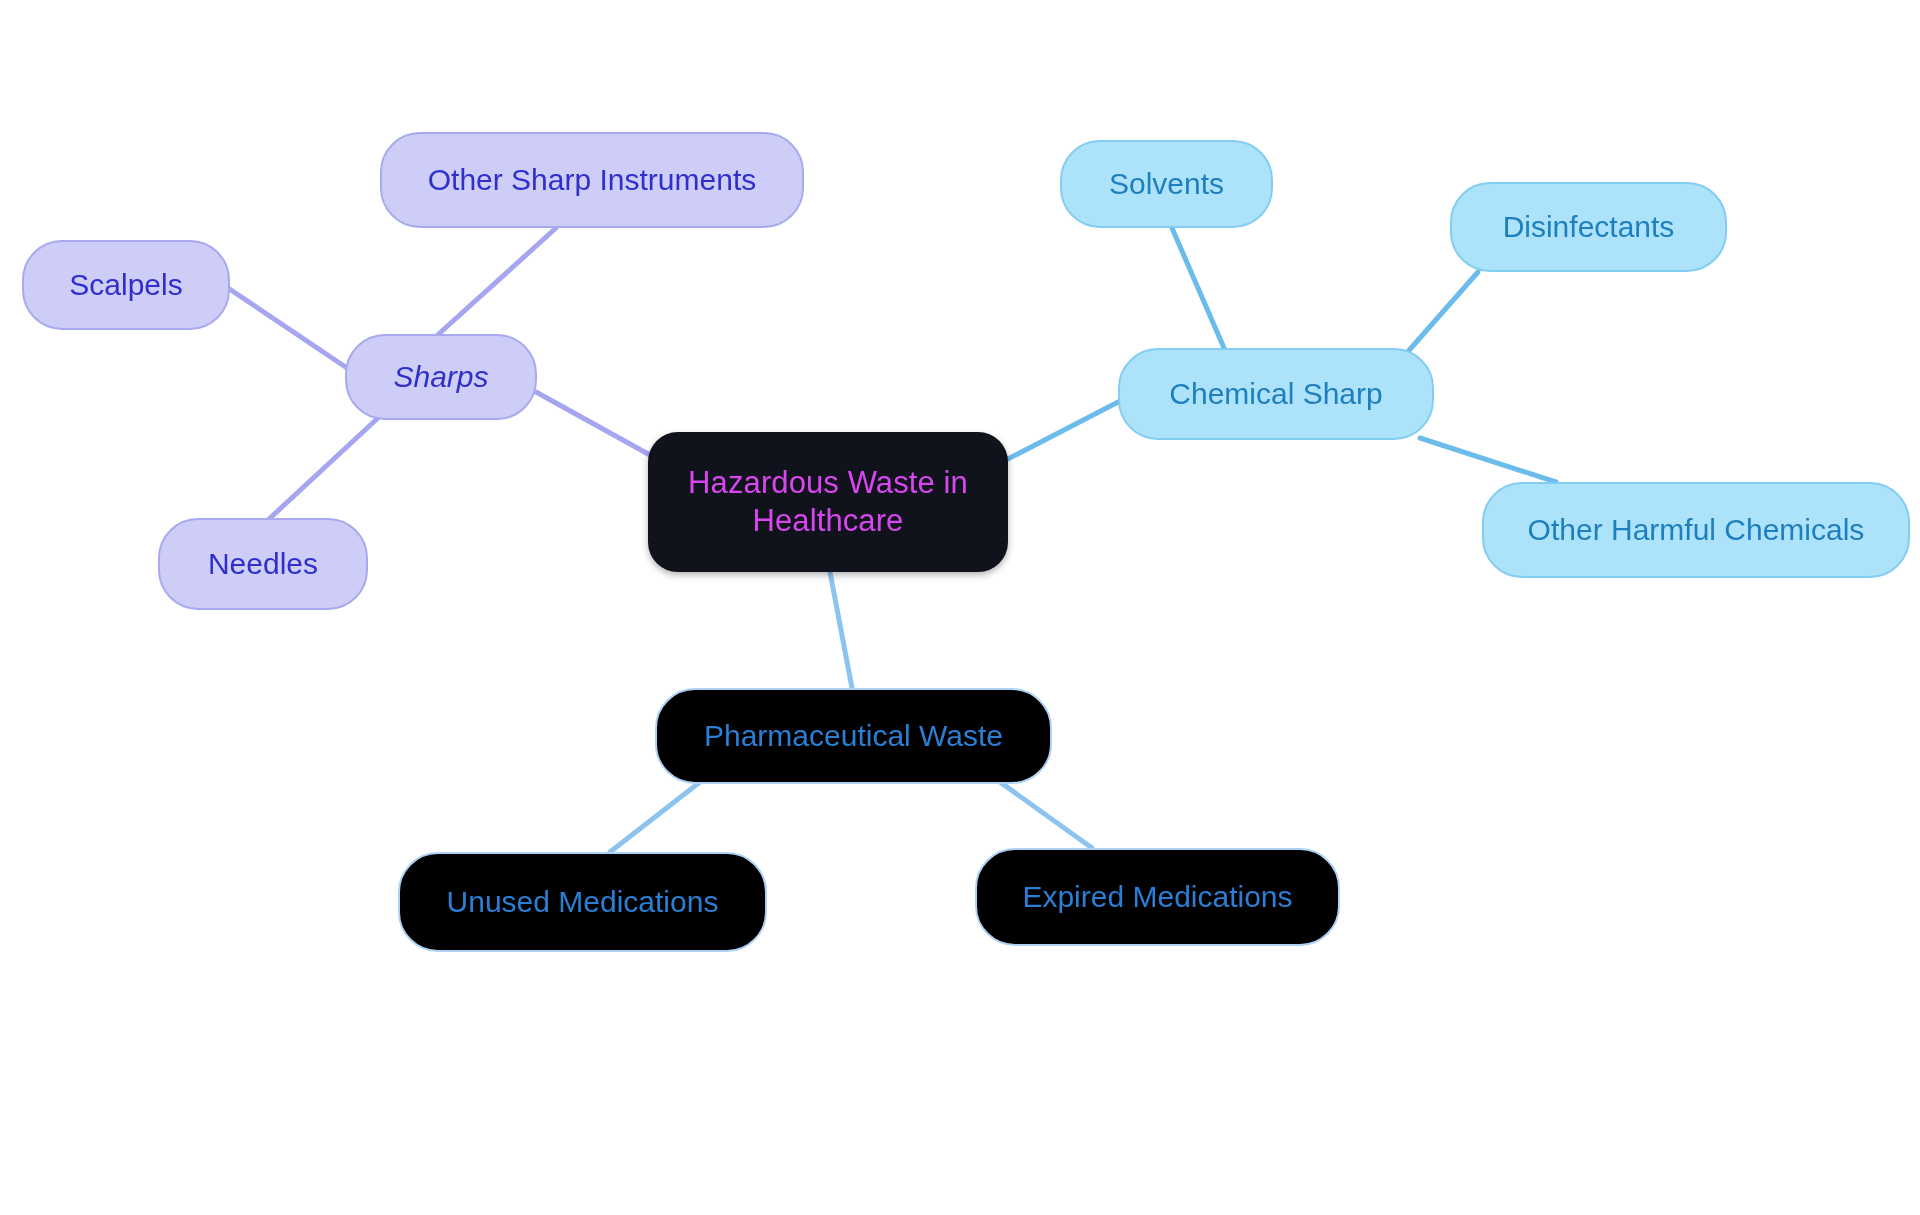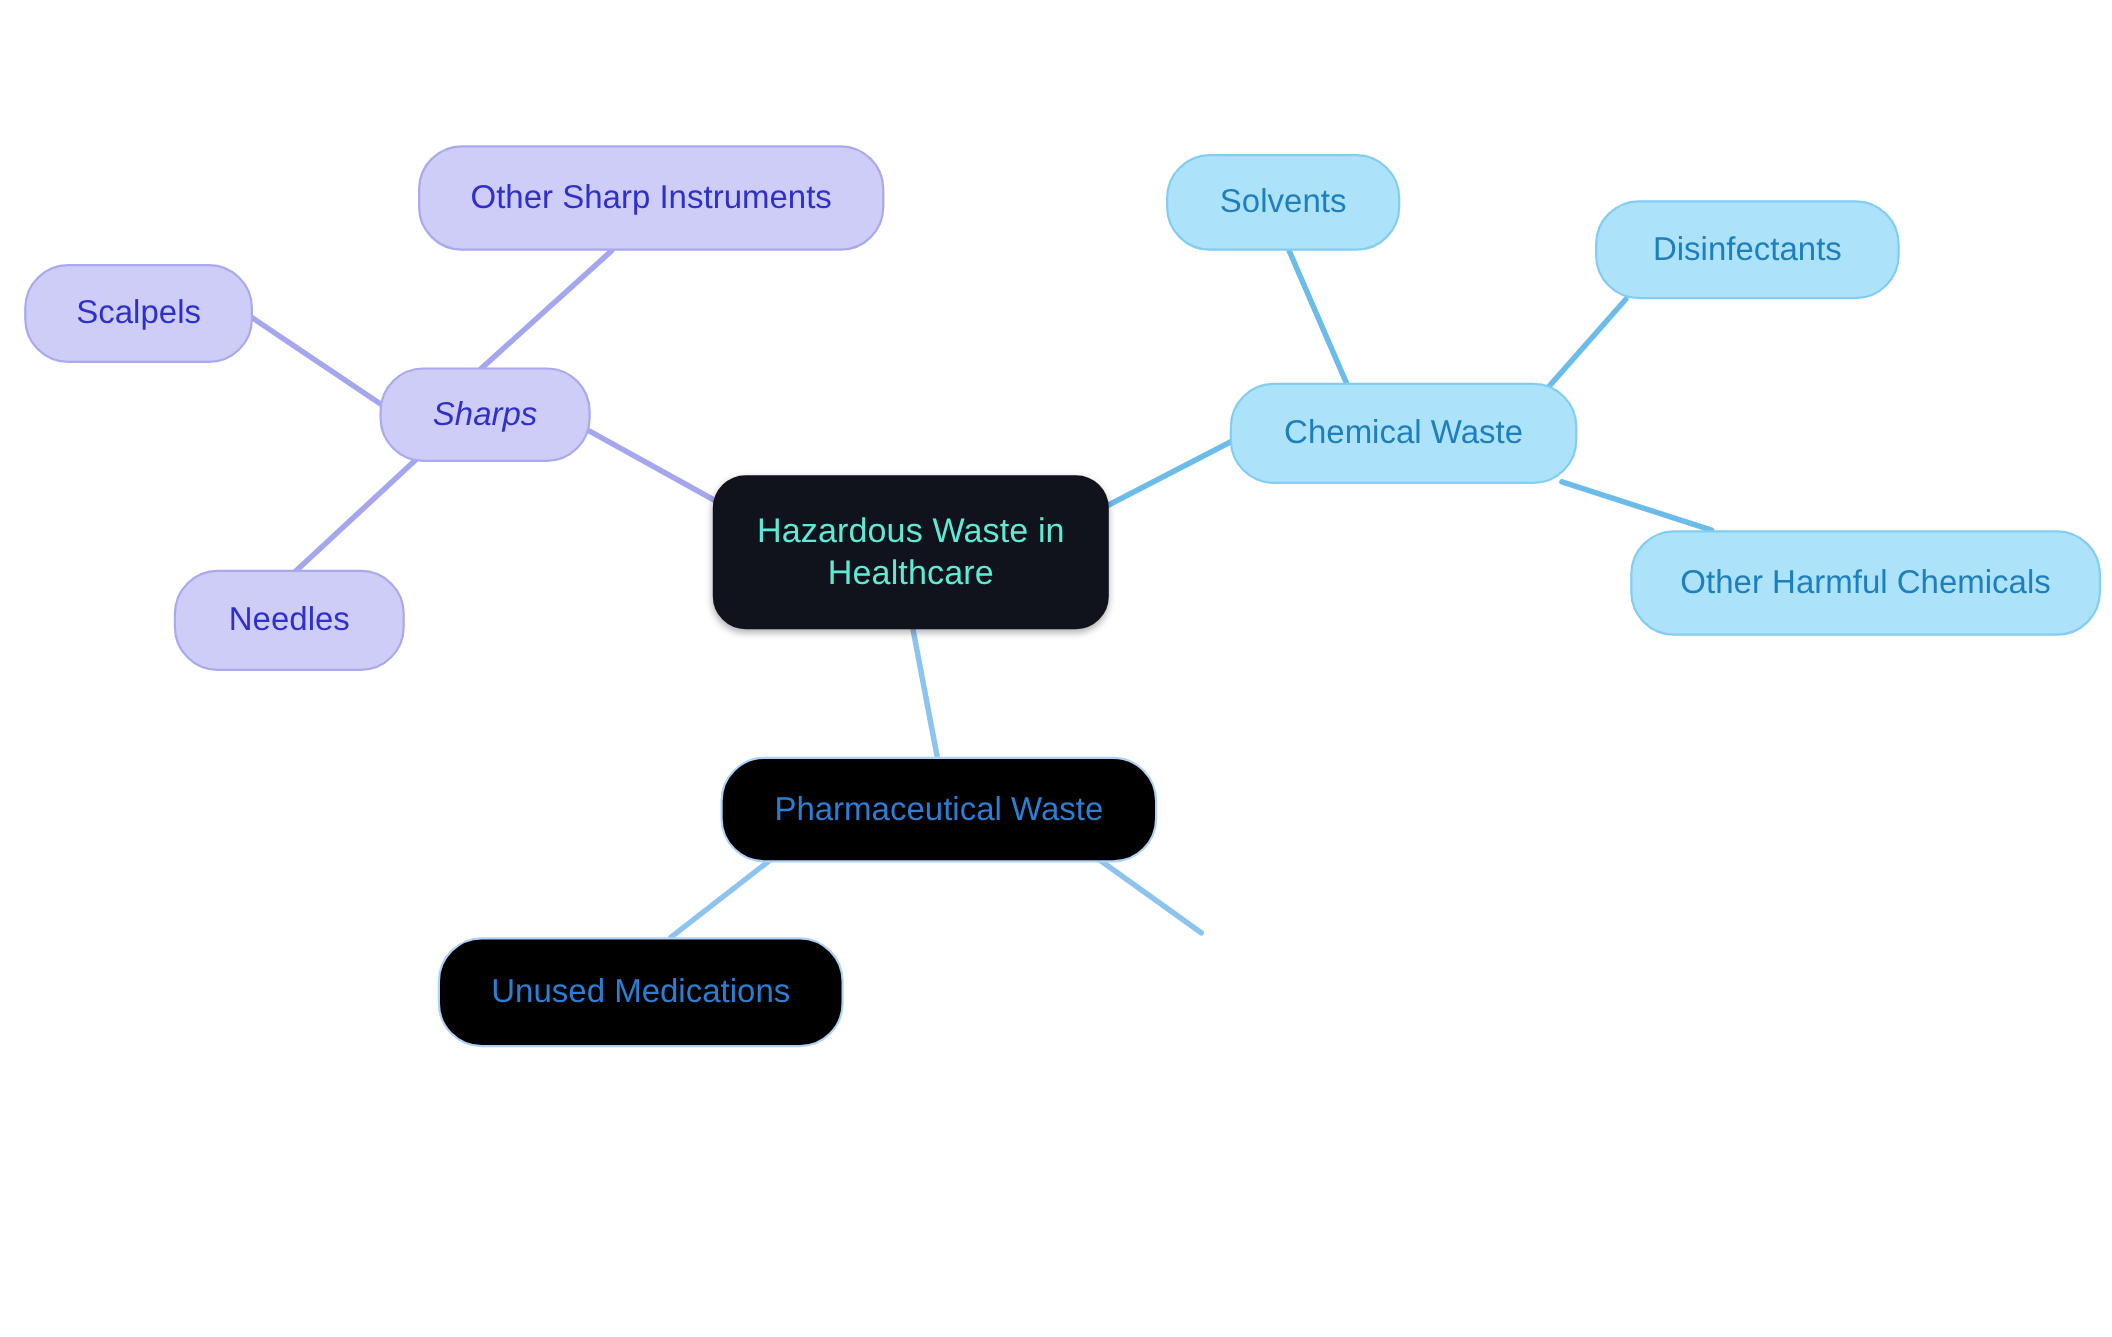--- a/index.html
+++ b/index.html
@@ -37,21 +37,21 @@
     line-height: 1.22;
     white-space: pre-line;
     border-style: solid;
     border-width: 2px;
   }
 
   
   .node.root {
     background: #10131c;
     border-color: #10131c;
-    color: #5eead4;
+    color: #d946ef;
     border-radius: 30px;
     font-size: 31px;
     letter-spacing: .1px;
     box-shadow: 0 3px 7px rgba(0,0,0,.30);
   }
 
   
   .node.lav {
     background: #cdcdf8;
     border-color: #a9a9ef;
@@ -153,27 +153,28 @@
 
   <div class="node lav" style="left:158px; top:518px; width:210px; height:92px;">Needles</div>
 
   <div class="node root" style="left:648px; top:432px; width:360px; height:140px;">Hazardous Waste in
 Healthcare</div>
 
   <div class="node sky" style="left:1060px; top:140px; width:213px; height:88px;">Solvents</div>
 
   <div class="node sky" style="left:1450px; top:182px; width:277px; height:90px;">Disinfectants</div>
 
-  <div class="node sky" style="left:1118px; top:348px; width:316px; height:92px;">Chemical Waste</div>
+  <div class="node sky" style="left:1118px; top:348px; width:316px; height:92px;">Chemical Sharp</div>
 
   <div class="node sky" style="left:1482px; top:482px; width:428px; height:96px;text-align:center;">Other Harmful Chemicals</div>
 
   <div class="node pale" style="left:655px; top:688px; width:397px; height:96px;">Pharmaceutical Waste</div>
 
   <div class="node pale" style="left:398px; top:852px; width:369px; height:100px;">Unused Medications</div>
 
+  <div class="node pale" style="left:975px; top:848px; width:365px; height:98px;">Expired Medications</div>
 
   <div id="watermark">
     <div id="wm-word"><span>SUPERI</span><span class="biohazard">☣</span><span>R</span></div>
     <div id="wm-sub">MEDICAL WASTE DISPOSAL LLC</div>
   </div>
 
 </div>
 
 </body></html>

